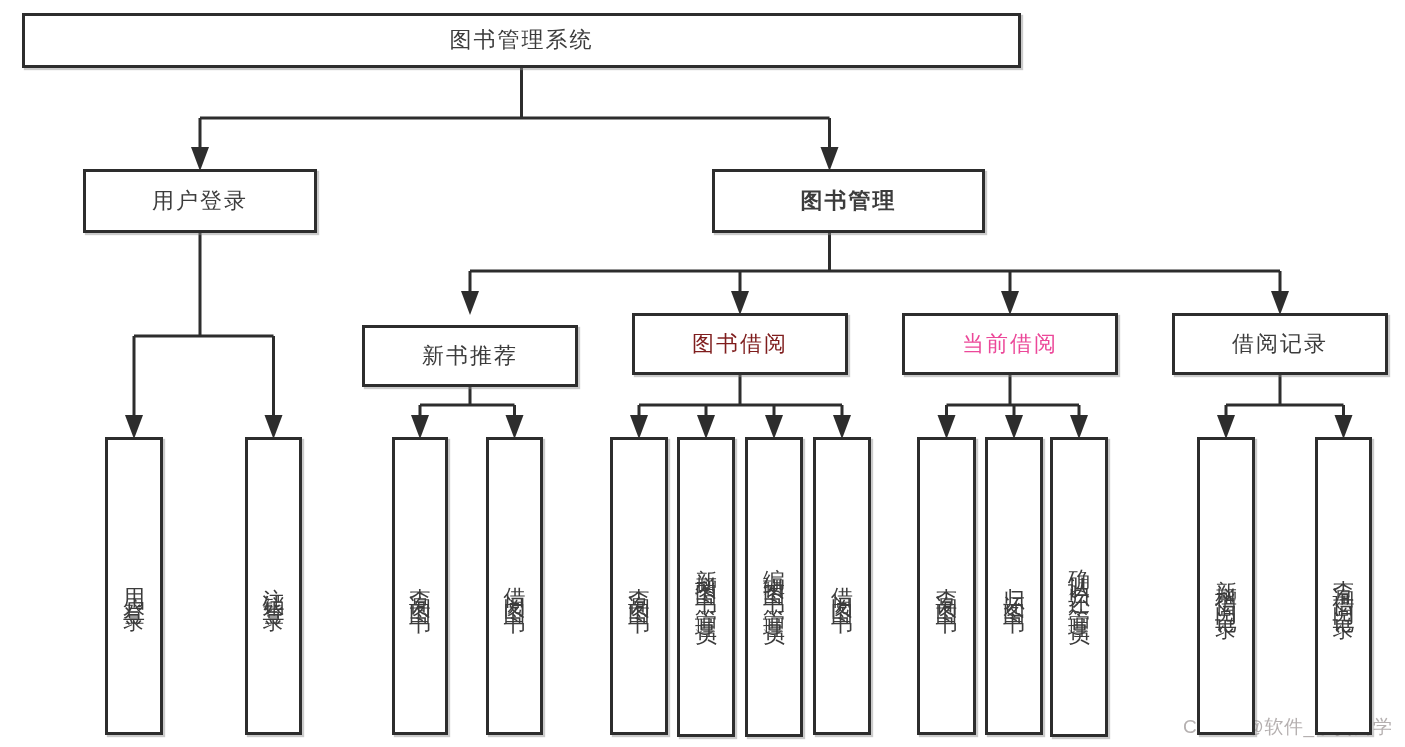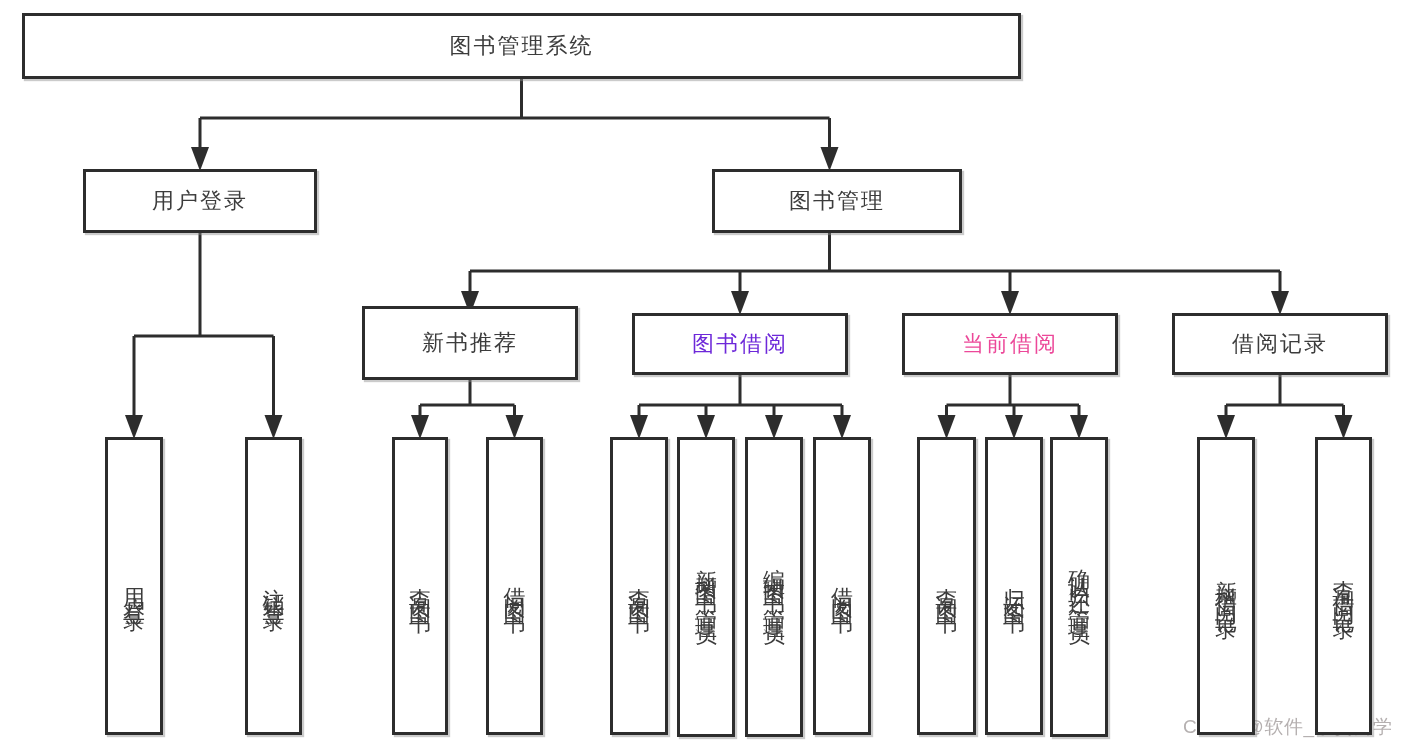--- a/index.html
+++ b/index.html
@@ -74,33 +74,33 @@
       <polygon points="833,415 851,415 842,439" fill="#2d2d2d"></polygon>
       <path d="M 1010 375 L 1010 405 M 946.5 405 L 1079 405 M 946.5 405 L 946.5 421 M 1014 405 L 1014 421 M 1079 405 L 1079 421" stroke="#2d2d2d" stroke-width="3" fill="none"></path>
       <polygon points="937.5,415 955.5,415 946.5,439" fill="#2d2d2d"></polygon>
       <polygon points="1005,415 1023,415 1014,439" fill="#2d2d2d"></polygon>
       <polygon points="1070,415 1088,415 1079,439" fill="#2d2d2d"></polygon>
       <path d="M 1280 375 L 1280 405 M 1226 405 L 1343.5 405 M 1226 405 L 1226 421 M 1343.5 405 L 1343.5 421" stroke="#2d2d2d" stroke-width="3" fill="none"></path>
       <polygon points="1217,415 1235,415 1226,439" fill="#2d2d2d"></polygon>
       <polygon points="1334.5,415 1352.5,415 1343.5,439" fill="#2d2d2d"></polygon>
     </svg>
   <div id="watermark" style="color: rgb(181, 176, 176);">CSDN @软件_小贺同学</div>
-<div class="node" style="left: 22px; top: 13px; width: 999px; height: 66px; border-color: rgb(45, 45, 45); color: rgb(60, 60, 60);">
+<div class="node" style="left: 22px; top: 13px; width: 999px; height: 55px; border-color: rgb(45, 45, 45); color: rgb(60, 60, 60);">
       <span class="label">图书管理系统</span>
     </div>
     <div class="node" style="left: 83px; top: 169px; width: 234px; height: 64px; border-color: rgb(45, 45, 45); color: rgb(60, 60, 60);">
       <span class="label">用户登录</span>
     </div>
-    <div class="node" style="left: 712px; top: 169px; width: 250px; height: 64px; border-color: rgb(45, 45, 45); color: rgb(60, 60, 60);">
+    <div class="node" style="left: 712px; top: 169px; width: 273px; height: 64px; border-color: rgb(45, 45, 45); color: rgb(60, 60, 60); font-weight: bold;">
       <span class="label">图书管理</span>
     </div>
-    <div class="node" style="left: 362px; top: 306px; width: 216px; height: 74px; border-color: rgb(45, 45, 45); color: rgb(60, 60, 60);">
+    <div class="node" style="left: 362px; top: 325px; width: 216px; height: 62px; border-color: rgb(45, 45, 45); color: rgb(60, 60, 60);">
       <span class="label">新书推荐</span>
     </div>
-    <div class="node" style="left: 632px; top: 313px; width: 216px; height: 62px; border-color: rgb(45, 45, 45); color: #6d28d9;">
+    <div class="node" style="left: 632px; top: 313px; width: 216px; height: 62px; border-color: rgb(45, 45, 45); color: #7f1d1d;">
       <span class="label">图书借阅</span>
     </div>
     <div class="node" style="left: 902px; top: 313px; width: 216px; height: 62px; border-color: rgb(45, 45, 45); color: #ec4899;">
       <span class="label">当前借阅</span>
     </div>
     <div class="node" style="left: 1172px; top: 313px; width: 216px; height: 62px; border-color: rgb(45, 45, 45); color: rgb(60, 60, 60);">
       <span class="label">借阅记录</span>
     </div>
     <div class="node v" style="left: 105px; top: 437px; width: 58px; height: 298px; border-color: rgb(45, 45, 45); color: rgb(60, 60, 60);">
       <span class="label">用户登录</span>

